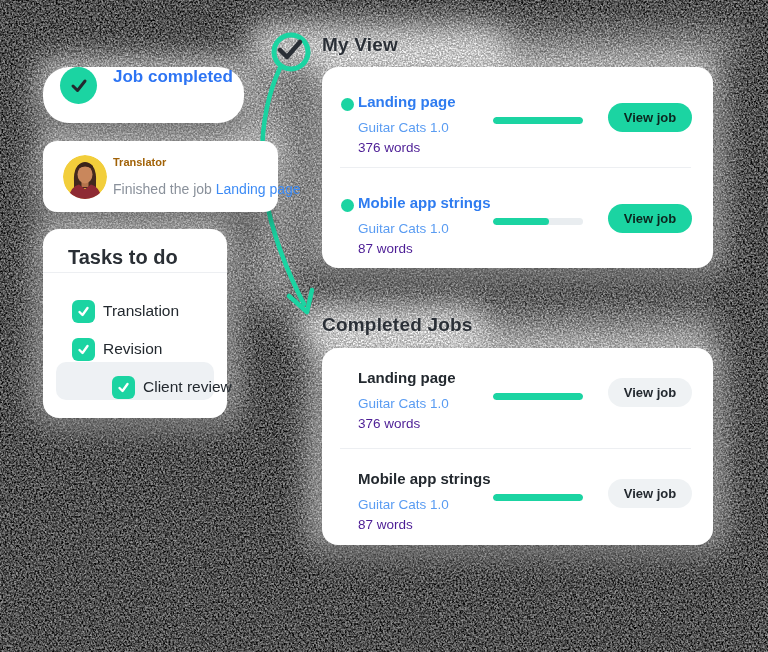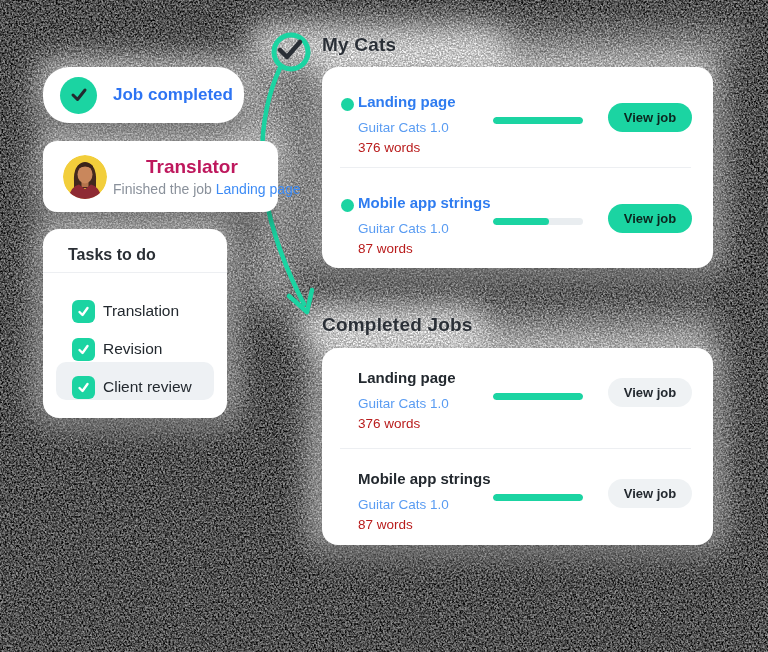--- a/index.html
+++ b/index.html
@@ -13,63 +13,63 @@
           box-shadow:0 14px 26px rgba(10,10,10,.38); }
 
   .section-title { position:absolute; z-index:2; font-size:19px; font-weight:800;
                    color:#2A2F36; letter-spacing:.2px;
                    text-shadow:0 0 2px rgba(255,255,255,.7); }
   #title-my-jobs { left:322px; top:34px; }
   #title-completed-jobs { left:322px; top:314px; }
 
   
   #card-job-completed { left:43px; top:67px; width:201px; height:56px; border-radius:26px;
-                        display:flex; align-items:center; }
+                        display:flex; align-items:flex-start; }
   .check-circle { width:37px; height:37px; border-radius:50%; background:#1BD4A2;
                   margin-left:17px; display:flex; align-items:center; justify-content:center; flex:0 0 auto; }
   #card-job-completed .label { margin-left:16px; font-size:17px; font-weight:700; color:#2D74F3; }
 
   
   #card-translator { left:43px; top:141px; width:235px; height:71px; border-radius:14px; }
   .avatar { position:absolute; left:20px; top:14px; width:44px; height:44px; border-radius:50%; overflow:hidden; }
-  #card-translator .name { position:absolute; left:70px; top:15px; font-size:19px; font-weight:700; color:#be185d;margin-left:33px; }
+  #card-translator .name { position:absolute; left:70px; top:15px; font-size:11px; font-weight:700; color:#a16207; }
   #card-translator .message { position:absolute; left:70px; top:40px; font-size:14px; color:#8A919B; white-space:nowrap; }
   #card-translator .message a { color:#3D8BF5; text-decoration:none; cursor:pointer; }
 
   
   #card-tasks { left:43px; top:229px; width:184px; height:189px; border-radius:16px; }
-  #card-tasks .header { position:absolute; left:25px; top:17px; font-size:16px; font-weight:600; color:#2A2F35; }
+  #card-tasks .header { position:absolute; left:25px; top:17px; font-size:20px; font-weight:600; color:#2A2F35; }
   #card-tasks .divider { position:absolute; left:0; top:43px; width:100%; height:1px; background:#EDEFF2; }
   .task-item { position:absolute; left:0; width:100%; height:38px; cursor:pointer; }
   .task-item .box { position:absolute; left:29px; top:7px; width:23px; height:23px;
                     border-radius:6px; background:#1BD4A2; display:flex; align-items:center; justify-content:center; }
   .task-item .tlabel { position:absolute; left:60px; top:9px; font-size:15.5px; color:#23292F; }
   .task-item { top:auto; }
-  .task-item.t0 { top:64px; } .task-item.t1 { top:102px; } .task-item.t2 { top:140px; }
+  .task-item.t0 { top:64px; } .task-item.t1 { top:102px; } .task-item.t2 { top:140px;margin-left:40px; }
   .task-highlight { position:absolute; left:13px; top:133px; width:158px; height:38px;
                     border-radius:10px; background:#EEF1F4; }
 
   
   #card-my-jobs { left:322px; top:67px; width:391px; height:201px; border-radius:16px; }
   #card-completed-jobs { left:322px; top:348px; width:391px; height:197px; border-radius:16px; }
   .job-row { position:absolute; left:0; width:100%; height:100px; }
   .row-divider { position:absolute; left:18px; right:22px; height:1px; background:#EDEFF2; }
   #card-my-jobs .job-row.r0 { top:0; } #card-my-jobs .row-divider { top:100px; }
   #card-my-jobs .job-row.r1 { top:101px; }
   #card-completed-jobs .job-row.r0 { top:0; } #card-completed-jobs .row-divider { top:100px; }
   #card-completed-jobs .job-row.r1 { top:101px; height:96px; }
 
   .status-dot { position:absolute; left:19px; top:31px; width:13px; height:13px; border-radius:50%; background:#1BD4A2; }
   .job-texts { position:absolute; left:36px; top:25px; }
   #card-completed-jobs .job-texts { top:20px; }
   .job-title { font-size:15px; font-weight:700; line-height:20px; cursor:pointer; }
   .job-title.blue { color:#2F7CF0; }
   .job-title.dark { color:#23292F; }
   .job-project { font-size:13.5px; line-height:20px; color:#5A9CF2; cursor:pointer;margin-top:6px; }
-  .job-words { font-size:13.5px; line-height:20px; color:#b91c1c; }
+  .job-words { font-size:13.5px; line-height:20px; color:#4c1d95; }
 
   .progress { position:absolute; left:171px; top:50px; width:90px; height:7px;
               border-radius:3.5px; background:#E9EDF0; overflow:hidden; }
   #card-completed-jobs .progress { top:45px; }
   .progress .fill { height:100%; border-radius:3.5px; background:#1BD4A2; }
 
   .view-btn { position:absolute; left:286px; top:36px; width:84px; height:29px; border-radius:14.5px;
               border:none; font-family:inherit; font-size:13px; font-weight:700; cursor:pointer;
               display:flex; align-items:center; justify-content:center; }
   #card-completed-jobs .view-btn { top:30px; }
@@ -112,21 +112,21 @@
     <rect width="768" height="652" filter="url(#salt-black)" opacity="0.35"></rect>
   </svg>
 
   <svg class="arrow-svg" width="768" height="652">
     <circle cx="291" cy="52" r="17" fill="none" stroke="#1BD4A2" stroke-width="5"></circle>
     <polyline points="280,50 287,57 300,42" fill="none" stroke="#2A2F36" stroke-width="4.5" stroke-linecap="round" stroke-linejoin="round"></polyline>
     <path d="M 280 68 C 266 98, 260 136, 263 176 C 266 216, 283 264, 304 304" fill="none" stroke="#1BD4A2" stroke-width="4.5" stroke-linecap="round"></path>
     <polyline points="289,296 307,312 312,290" fill="none" stroke="#1BD4A2" stroke-width="4.5" stroke-linecap="round" stroke-linejoin="round"></polyline>
   </svg>
 
-  <div class="section-title" id="title-my-jobs">My Cats</div>
+  <div class="section-title" id="title-my-jobs">My View</div>
   <div class="section-title" id="title-completed-jobs">Completed Jobs</div>
 
   <div class="card" id="card-job-completed">
     <div class="check-circle">
       <svg width="20" height="20" viewBox="0 0 20 20">
         <polyline points="4,10 8.5,14.5 16,5" fill="none" stroke="#23292F" stroke-width="3" stroke-linecap="round" stroke-linejoin="round"></polyline>
       </svg>
     </div>
     <div class="label">Job completed</div>
   </div>

